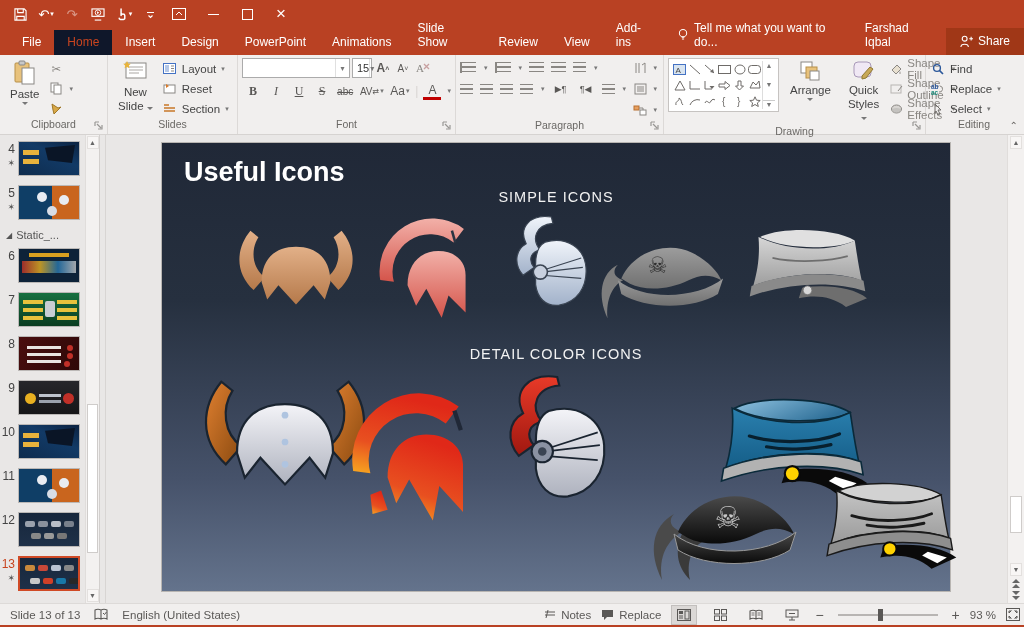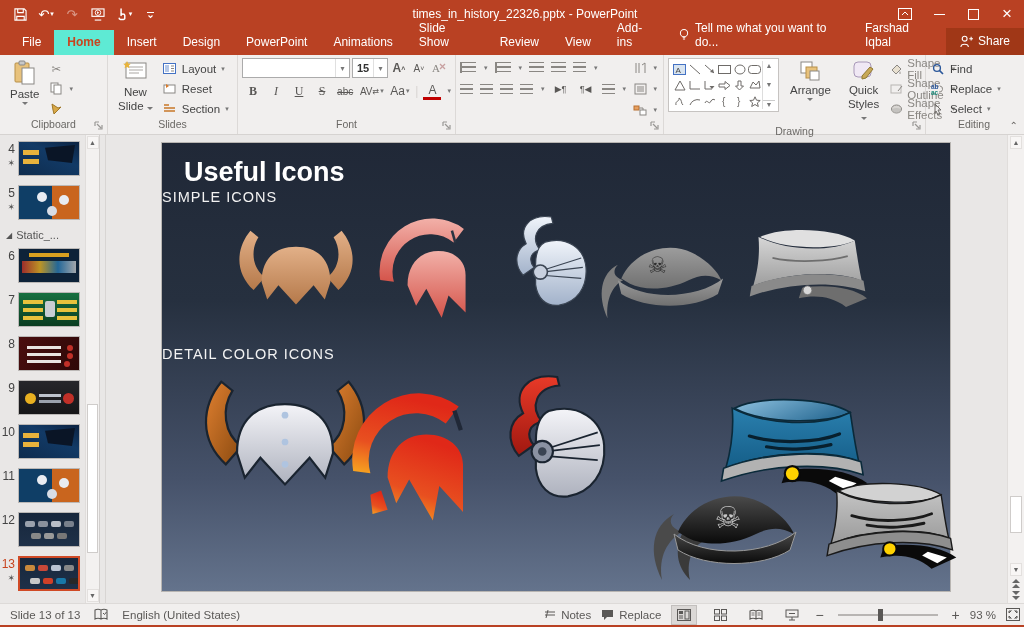--- a/index.html
+++ b/index.html
@@ -18,21 +18,21 @@
   .dim { opacity:.45; }
   .caret { font-size:7px; margin-left:1px; }
   .title-text { flex:1; text-align:center; font-size:12px; color:#fff; }
   .win-controls { display:flex; height:28px; }
   .win-btn { width:34px; height:28px; display:flex; align-items:center; justify-content:center; color:#fff; }
   .win-btn svg { display:block; }
 
   
   .tabrow { height:27px; background:#B94123; display:flex; align-items:flex-end; flex:0 0 auto; }
   .tab { padding:5px 13px 6px; color:#fff; font-size:12px; cursor:default; }
-  .tab.active { background:#5eead4; color:#C8441F; font-weight:bold; }
+  .tab.active { background:#0f172a; color:#C8441F; font-weight:normal; }
   .tellme { display:flex; align-items:center; gap:6px; color:#fff; padding:5px 12px 6px; }
   .tab-spacer { flex:1; }
   .user-name { color:#fff; padding:5px 14px 6px; }
   .share-btn { background:#A03717; color:#fff; display:flex; align-items:center; gap:5px;
     padding:5px 14px 6px; height:27px; }
 
   
   .ribbon { height:80px; background:#F1EFEE; display:flex; border-bottom:1px solid #D6D3D1;
     flex:0 0 auto; position:relative; }
   .rgroup { display:flex; flex-direction:column; border-right:1px solid #DCD9D7; position:relative;
@@ -128,21 +128,21 @@
   .t13::after { content:""; position:absolute; left:5px; top:7px; width:10px; height:6px; background:#C8893C;
       border-radius:2px; box-shadow:13px 0 0 #C84838,26px 0 0 #B8C2D2,39px 0 0 #888,5px 13px 0 #C8C8C8,18px 13px 0 #D04028,31px 13px 0 #1878A8,44px 13px 0 #282828; }
 
   
   .editor { flex:1; position:relative; min-width:0; }
   .editor .divider { position:absolute; left:5px; top:0; bottom:0; width:1px; background:#D8D5D3; }
   .slide-canvas { position:absolute; left:62px; top:8px; width:788px; height:448px;
     background:linear-gradient(180deg,#202837 0%,#26303F 35%,#46526A 75%,#64738C 100%);
     box-shadow:0 0 0 1px #B8B5B2; }
   .slide-title { position:absolute; left:22px; top:14px; color:#fff; font-size:27px; font-weight:bold; }
-  .sec-heading { position:absolute; width:100%; color:#F2F2F2; font-size:14.5px;
+  .sec-heading { position:absolute; width:100%; text-align:center; color:#F2F2F2; font-size:14.5px;
     letter-spacing:1px; }
   .hat { position:absolute; }
   .hat svg { display:block; width:100%; height:100%; }
 
   
   .v-scroll { position:absolute; right:0; top:0; bottom:0; width:17px; background:#F3F1F0;
     border-left:1px solid #E0DDDB; display:flex; flex-direction:column; align-items:center; }
   .v-scroll .track { flex:1; width:100%; position:relative; }
   .v-scroll .thumb-bar { position:absolute; left:2px; right:2px; top:84%; height:9%;
     background:#fff; border:1px solid #CFCCCA; }
@@ -255,21 +255,20 @@
             <path d="M5,1 v7 M5,8 c0,-2 4,-2 4,0 v3 c0,2 -6,2 -6,0" fill="none" stroke="#fff" stroke-width="1.6" stroke-linecap="round"></path>
           </svg>
         <span class="caret">▾</span>
       </div>
       <div class="qat-btn">
         <svg width="9" height="9" viewBox="0 0 9 9">
             <path d="M1,2.5 h7 M2.5,5.5 l2,2 2,-2" stroke="#fff" stroke-width="1.2" fill="none"></path>
           </svg>
       </div>
     </div>
-    <div class="title-text">times_in_history_22326.pptx - PowerPoint</div>
     <div class="win-controls">
       <div class="win-btn">
         <svg width="14" height="12" viewBox="0 0 14 12">
             <rect x="0.5" y="0.5" width="13" height="11" fill="none" stroke="#fff"></rect>
             <path d="M4,7 l3,-3 3,3" fill="none" stroke="#fff"></path>
           </svg>
       </div>
       <div class="win-btn">
         <svg width="11" height="11" viewBox="0 0 11 11">
             <path d="M0,5.5 h11" stroke="#fff" stroke-width="1"></path>
@@ -403,21 +402,21 @@
       <div class="rgroup-label">Slides</div>
     </div>
 
     <div class="rgroup" style="width:218px;">
       <div style="display:flex; flex-direction:column; gap:4px; flex:1;">
         <div class="fontrow">
           <div class="combo" style="width:108px;">
             <span></span>
             <span class="arrow">▾</span>
           </div>
-          <div class="combo" style="width:36px;font-weight:bold;">
+          <div class="combo" style="width:20px;">
             <span style="padding-left:4px;">15</span>
             <span class="arrow">▾</span>
           </div>
           <span class="glyphbtn" style="font-weight:bold;">
               <span>A</span>
               <sup style="font-size:7px;">˄</sup>
             </span>
           <span class="glyphbtn" style="font-size:10px;">
               <span>A</span>
               <sup style="font-size:7px;">˅</sup>
@@ -505,20 +504,21 @@
                 <svg width="14" height="12" viewBox="0 0 14 12">
                   <rect x="1" y="2" width="5" height="4" fill="#E8A060" stroke="#B87030"></rect>
                   <rect x="7" y="6" width="6" height="5" fill="#fff" stroke="#8A8783"></rect>
                   <path d="M6,4 h4 v2" fill="none" stroke="#8A8783"></path>
                 </svg>
               </span>
               <span class="caret" style="color:#777">▾</span>
             </div>
         </div>
       </div>
+      <div class="rgroup-label">Paragraph</div>
       <svg class="launcher" viewBox="0 0 12 12">
           <path d="M2,2 h4 M2,2 v4 M4,4 l4,4 M9,5 v4 h-4" fill="none" stroke="#6A6865" stroke-width="1.2"></path>
         </svg>
     </div>
 
     <div class="rgroup" style="width:262px;">
       <div style="display:flex; gap:5px; flex:1; align-items:flex-start;">
         <div class="shape-gallery">
           <div class="shape-grid">
             <svg width="13" height="11" viewBox="0 0 13 11">

